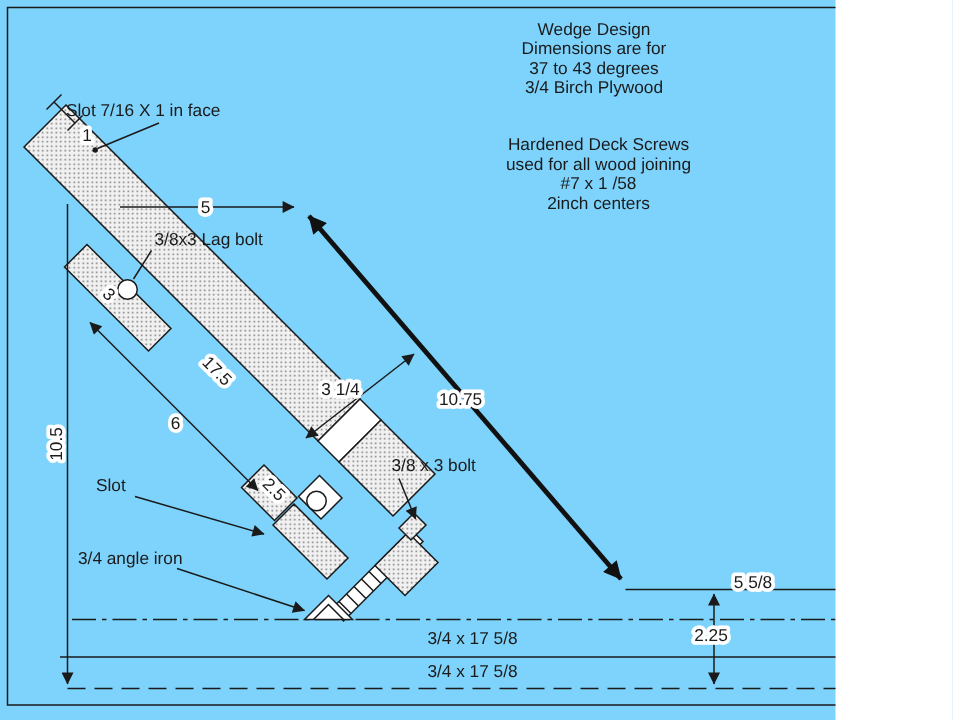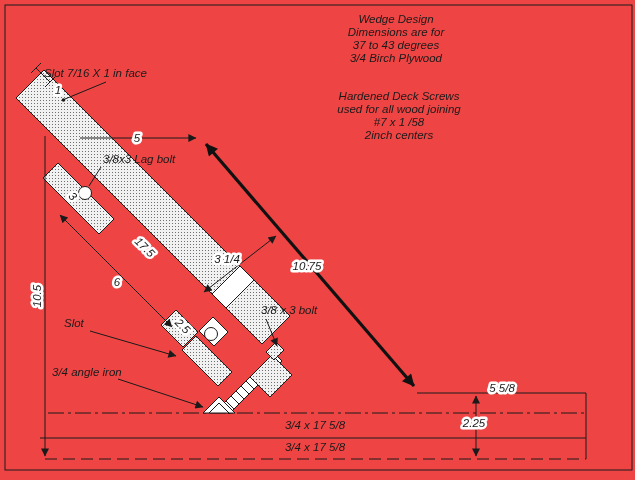--- a/index.html
+++ b/index.html
@@ -1,17 +1,17 @@
 <!DOCTYPE html>
 <html><head>
 <meta charset="utf-8">
 <style>
   html,body{margin:0;padding:0;background:#fff;}
-  .canvas{position:relative;width:635px;height:480px;background:#ef4444;overflow:hidden;
-          font-family:"Liberation Sans",sans-serif;font-style:italic;}
+  .canvas{position:relative;width:557px;height:480px;background:#7dd3fc;overflow:hidden;
+          font-family:"Liberation Sans",sans-serif;}
   svg text{font-family:"Liberation Sans",sans-serif;font-size:11.5px;fill:#1a1a1a;}
   .halo{paint-order:stroke;stroke:#ffffff;stroke-width:5px;stroke-linejoin:round;}
   .ln{stroke:#1a1a1a;stroke-width:1;fill:none;}
   .thk{stroke:#111111;stroke-width:3.2;fill:none;}
   .hatched{fill:url(#hatch);stroke:#1a1a1a;stroke-width:1;}
   .white{fill:#ffffff;stroke:#1a1a1a;stroke-width:1;}
 </style>
 </head>
 <body>
 

